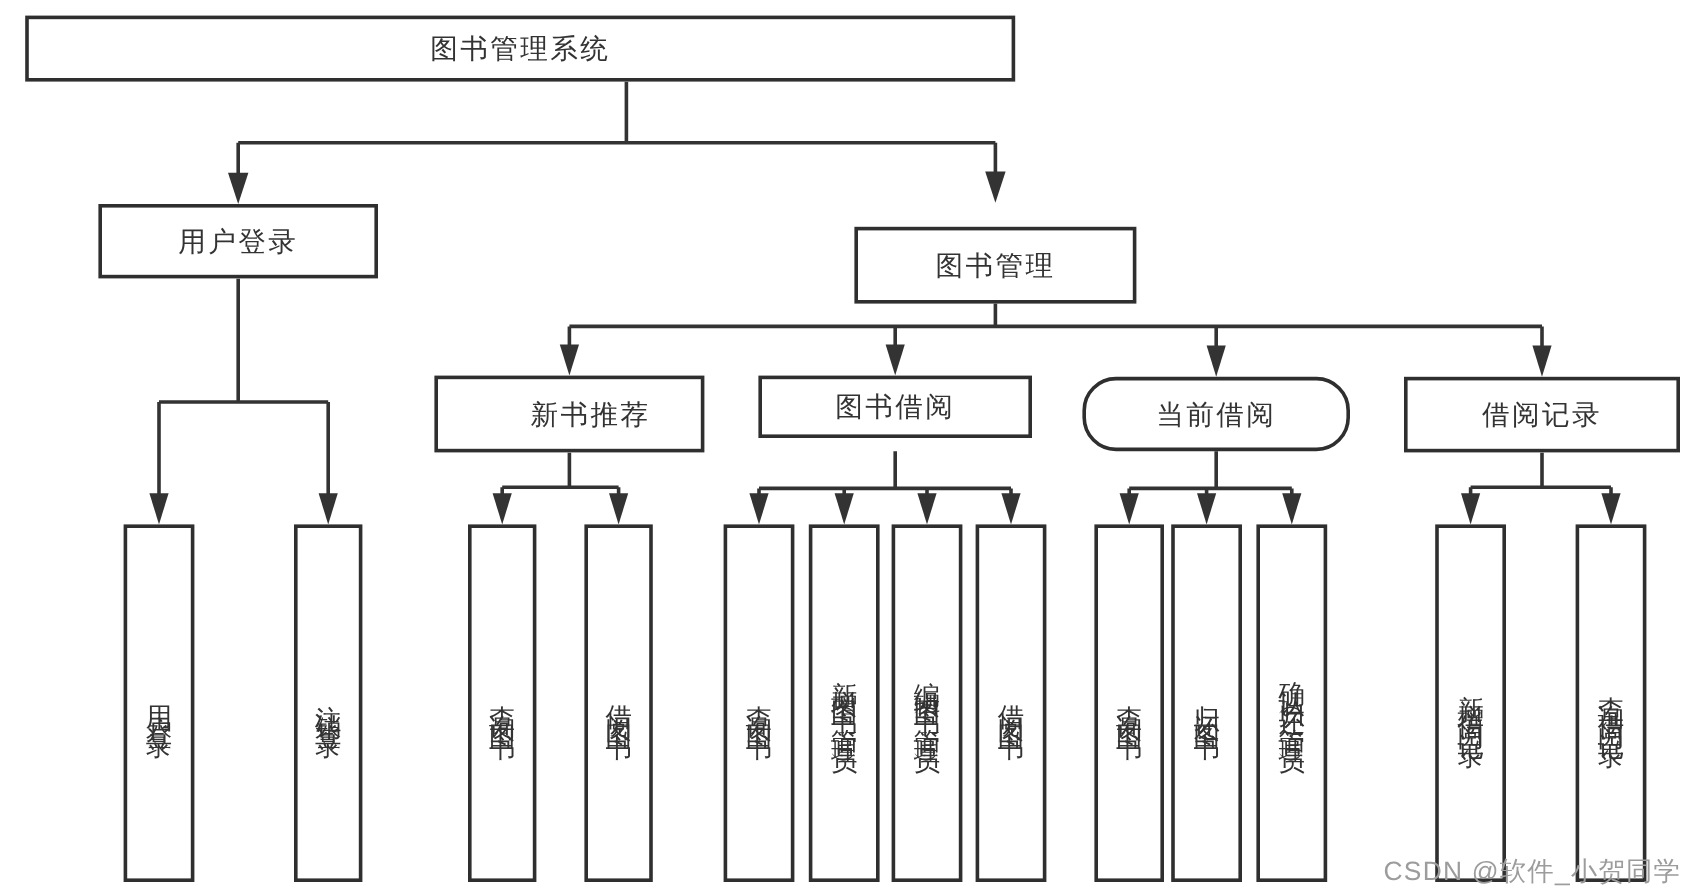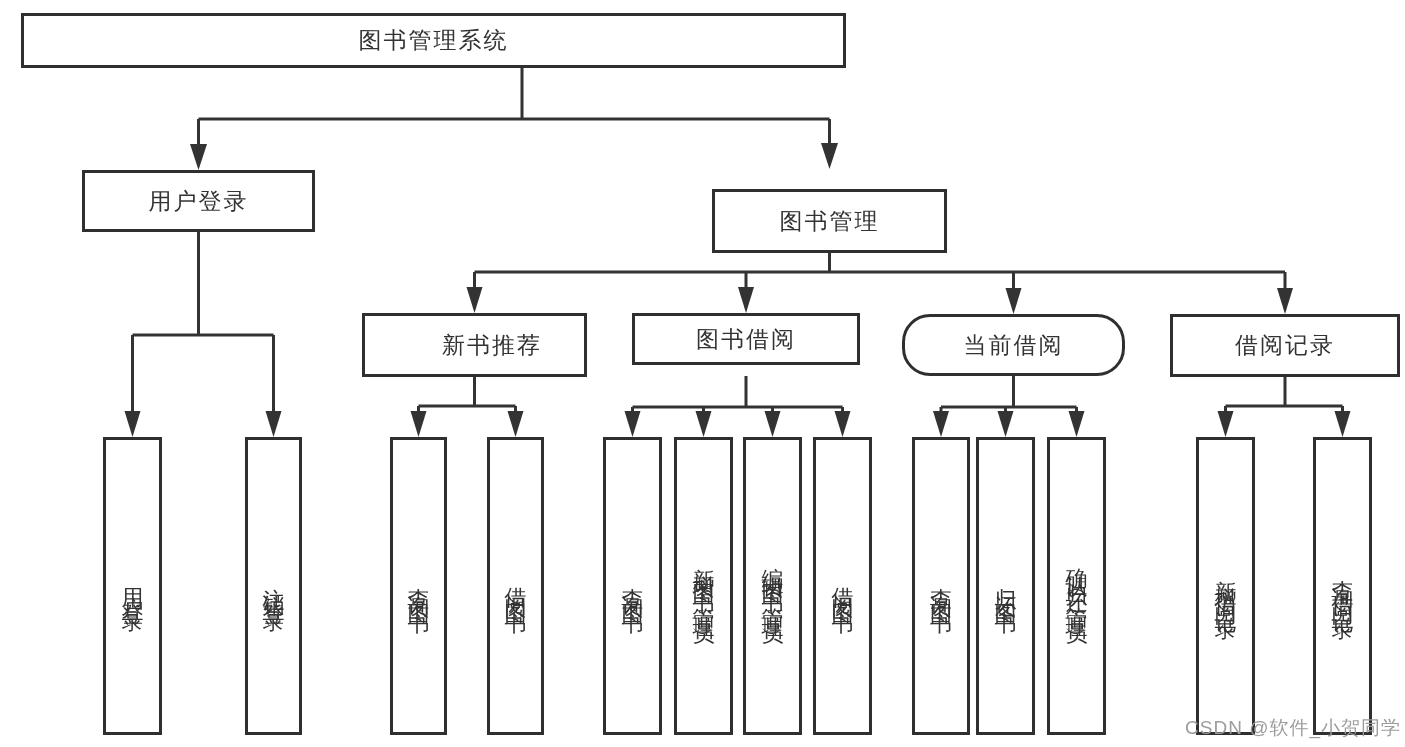--- a/index.html
+++ b/index.html
@@ -38,21 +38,21 @@
   #l-edit-book{left:743px;width:59px;}
   #l-borrow-2{left:813px;width:59px;}
   #l-query-3{left:912px;width:58px;}
   #l-return{left:976px;width:59px;}
   #l-confirm{left:1047px;width:59px;}
   #l-add-record{left:1196px;width:59px;}
   #l-query-record{left:1313px;width:59px;}
   
   #watermark{
     position:absolute;z-index:2;right:4px;bottom:6px;
-    font-size:19px;color:#9c9c9c;letter-spacing:1px;white-space:nowrap;
+    font-size:22px;color:#9c9c9c;letter-spacing:1px;white-space:nowrap;
   }
   .wire{stroke:#333333;stroke-width:3;fill:none;}
   .head{fill:#333333;stroke:none;}
 </style>
 </head>
 <body>
 
 <div id="stage">
 
   <svg id="wires" width="1405" height="747" viewBox="0 0 1405 747">

